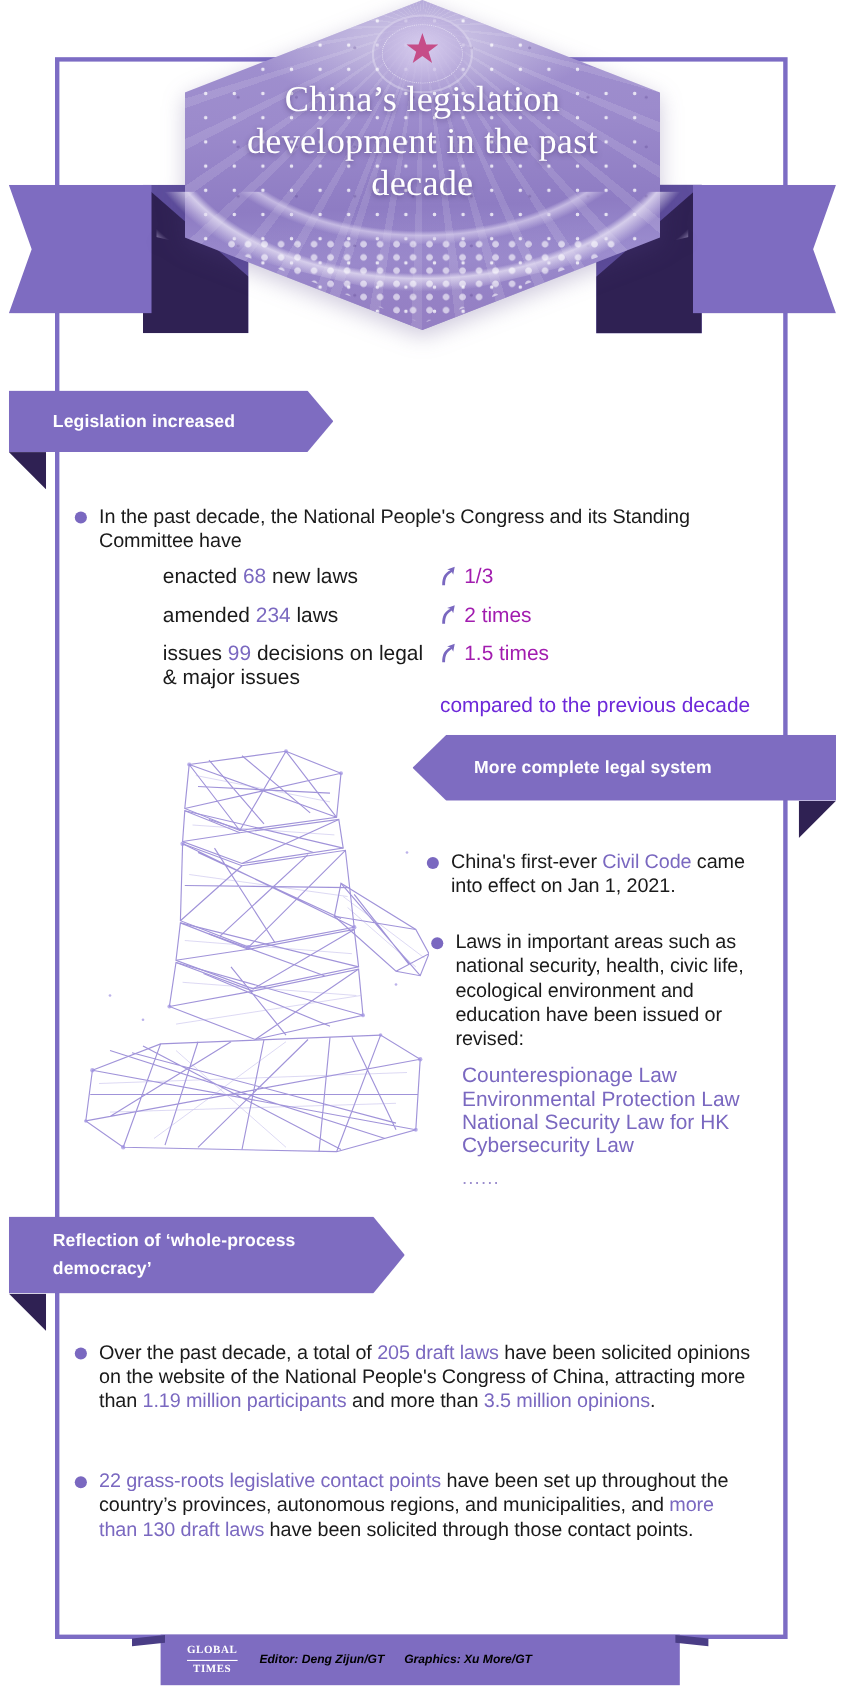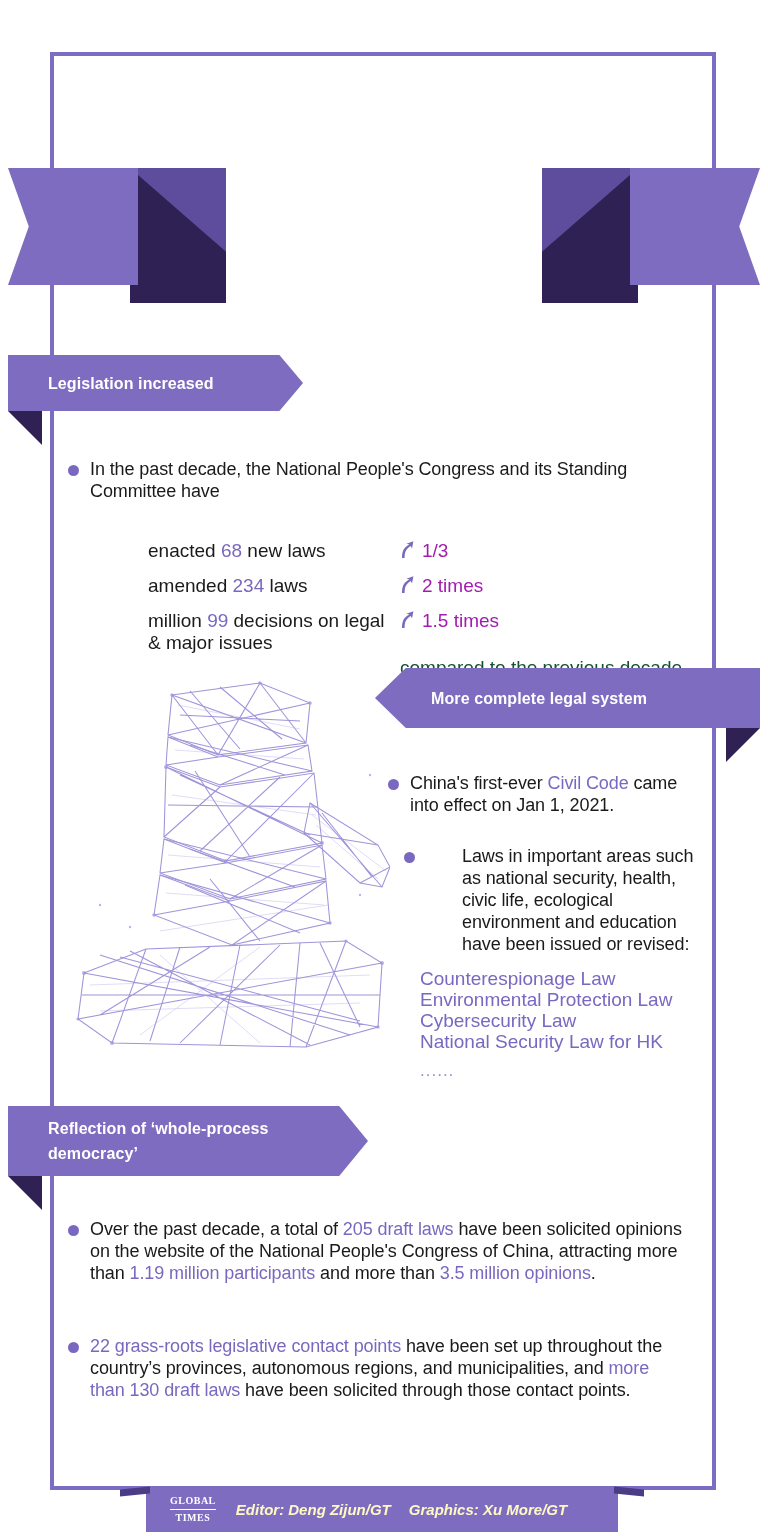--- a/index.html
+++ b/index.html
@@ -262,59 +262,59 @@
     letter-spacing: -0.1px;
   }
   .hl { color: #7a68c0; }
 
   #b1 { left: 68px; top: 458px; width: 630px; }
 
   
   .stats {
     position: absolute;
     left: 148px;
-    top: 540px;
+    top: 514px;
     z-index: 4;
     font-size: 19px;
     color: #1a1a1a;
     line-height: 22px;
   }
   .stat-row {
     display: flex;
     margin-bottom: 13px;
   }
   .stat-left { width: 252px; }
   .stat-right { color: #a21caf; display: flex; align-items: flex-start; }
   .uparrow {
     display: inline-block;
     width: 15px;
     height: 19px;
     margin-right: 7px;
     flex: none;
   }
   .note {
-    color: #14532d;
+    color: #6d28d9;
     margin-top: -10px;
     margin-left: 252px;
   }
 
   
   .gavel {
     position: absolute;
     left: 60px;
     top: 655px;
     width: 330px;
     height: 410px;
     z-index: 2;
     opacity: .95;
   }
 
   
   #b2 { left: 388px; top: 772px; width: 300px; }
-  #b3 { left: 404px; top: 845px; width: 300px; gap: 36px; }
+  #b3 { left: 392px; top: 845px; width: 300px; }
 
   .lawlist {
     position: absolute;
     left: 420px;
     top: 968px;
     z-index: 4;
     color: #7a68c0;
     font-size: 19px;
     line-height: 21px;
   }
@@ -373,40 +373,51 @@
     text-align: center;
     margin-right: 20px;
   }
   .gt-logo span { display: block; }
   .gt-logo .rule {
     height: 1px;
     background: #ffffff;
     margin: 1.5px 0;
   }
   .credits {
-    color: #fef9c3;
-    font-size: 15px;
+    color: #000000;
+    font-size: 11px;
     font-style: italic;
     font-weight: bold;
     display: flex;
     gap: 18px;
   }
 </style>
 </head>
 <body>
 
 <div id="page">
 
   <div class="frame"></div>
 
   <div class="ribbon-tail-left"></div>
   <div class="ribbon-tail-right"></div>
   <div class="ribbon-left"></div>
   <div class="ribbon-right"></div>
 
+  <div class="hex-wrap">
+    <div class="hex"></div>
+    <div class="hex-ribs"></div>
+    <div class="hex-dots"></div>
+    <div class="hex-bands"></div>
+    <div class="hex-seats"></div>
+    <div class="hex-emblem">
+      <div class="hex-star"></div>
+    </div>
+    <div class="hex-title">China’s legislation development in the past decade</div>
+  </div>
 
   <div class="banner to-right" id="banner1">
     <span class="banner-label">Legislation increased</span>
   </div>
   <div class="fold bl" id="fold1"></div>
 
   <div class="bullet-row" id="b1">
     <span class="dot"></span>
     <span class="btext">In the past decade, the National People's Congress and its Standing Committee have</span>
   </div>
@@ -428,21 +439,21 @@
       <div class="stat-right">
         <span class="uparrow">
           <svg width="15" height="19" viewBox="0 0 15 19">
               <path d="M2 18 C2 11, 4 7, 9.5 4.5 L6.5 3.8 L13.4 1.2 L12 8.4 L10.8 5.9 C6 8.6 4.6 12, 4.6 18 Z" fill="#7a68c0"></path>
             </svg>
         </span>
         <span>2 times</span>
       </div>
     </div>
     <div class="stat-row">
-      <div class="stat-left"><span>million </span><span class="hl">99</span><span> decisions on legal &amp; major issues</span></div>
+      <div class="stat-left"><span>issues </span><span class="hl">99</span><span> decisions on legal &amp; major issues</span></div>
       <div class="stat-right">
         <span class="uparrow">
           <svg width="15" height="19" viewBox="0 0 15 19">
               <path d="M2 18 C2 11, 4 7, 9.5 4.5 L6.5 3.8 L13.4 1.2 L12 8.4 L10.8 5.9 C6 8.6 4.6 12, 4.6 18 Z" fill="#7a68c0"></path>
             </svg>
         </span>
         <span>1.5 times</span>
       </div>
     </div>
     <div class="note">compared to the previous decade</div>
@@ -514,22 +525,22 @@
   </div>
 
   <div class="bullet-row" id="b3">
     <span class="dot"></span>
     <span class="btext">Laws in important areas such as national security, health, civic life, ecological environment and education have been issued or revised:</span>
   </div>
 
   <div class="lawlist">
     <div>Counterespionage Law</div>
     <div>Environmental Protection Law</div>
+    <div>National Security Law for HK</div>
     <div>Cybersecurity Law</div>
-    <div>National Security Law for HK</div>
     <span class="ell">......</span>
   </div>
 
   <div class="banner to-right" id="banner3">
     <span class="banner-label">Reflection of ‘whole-process democracy’</span>
   </div>
   <div class="fold bl" id="fold3"></div>
 
   <div class="bullet-row" id="b4">
     <span class="dot"></span>

